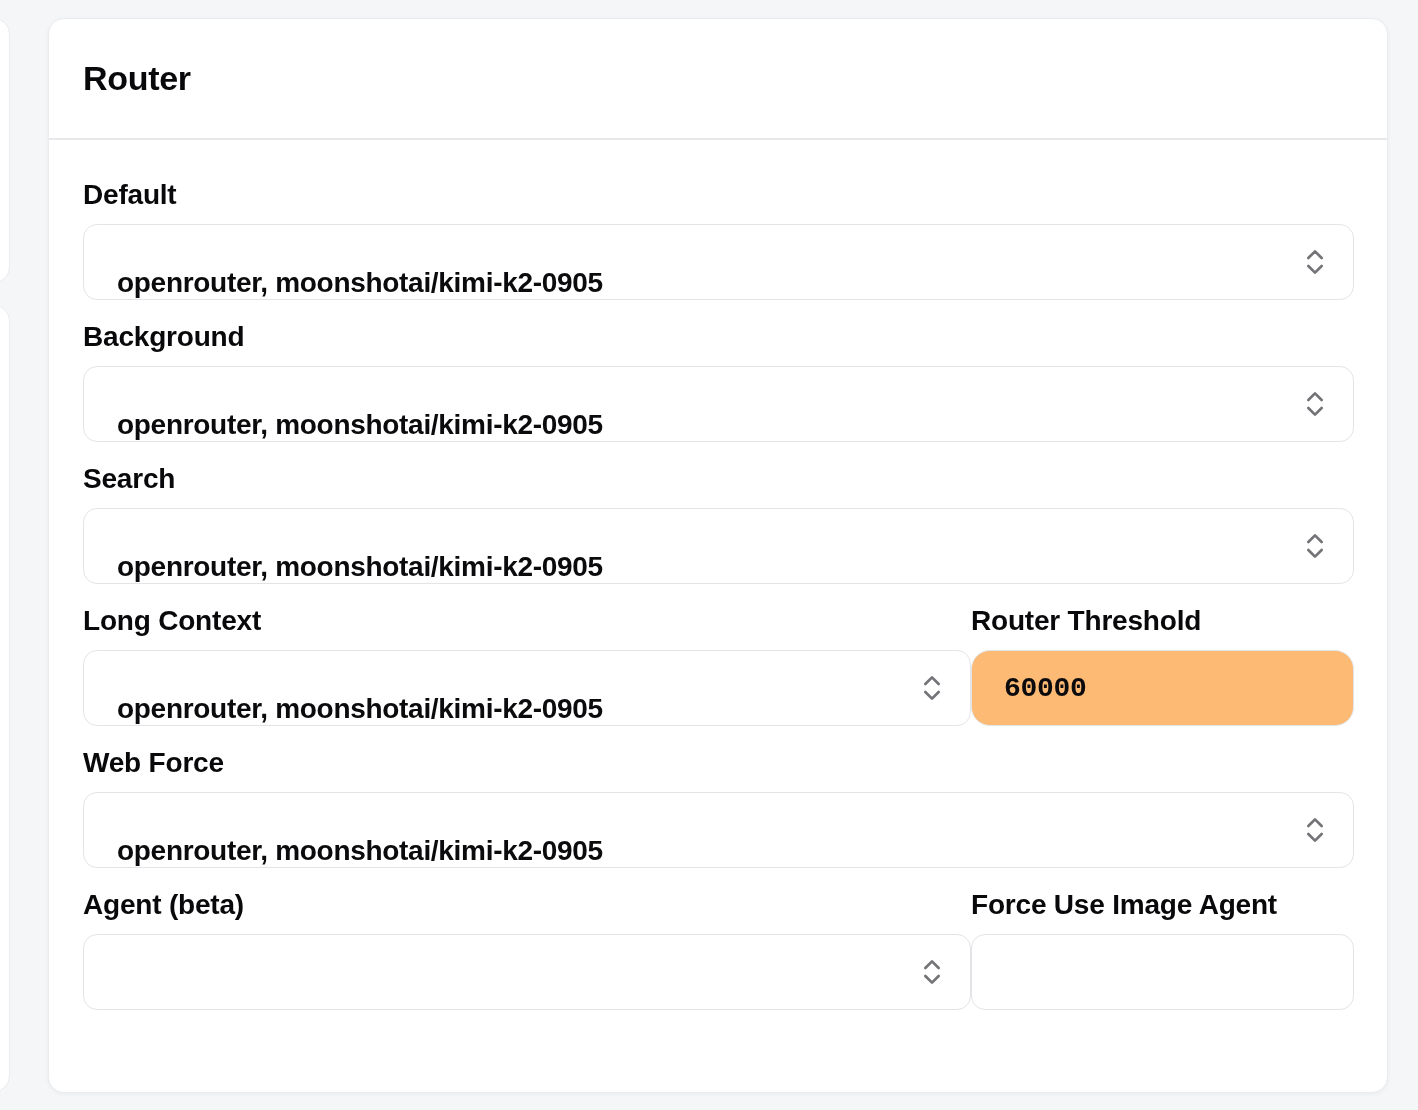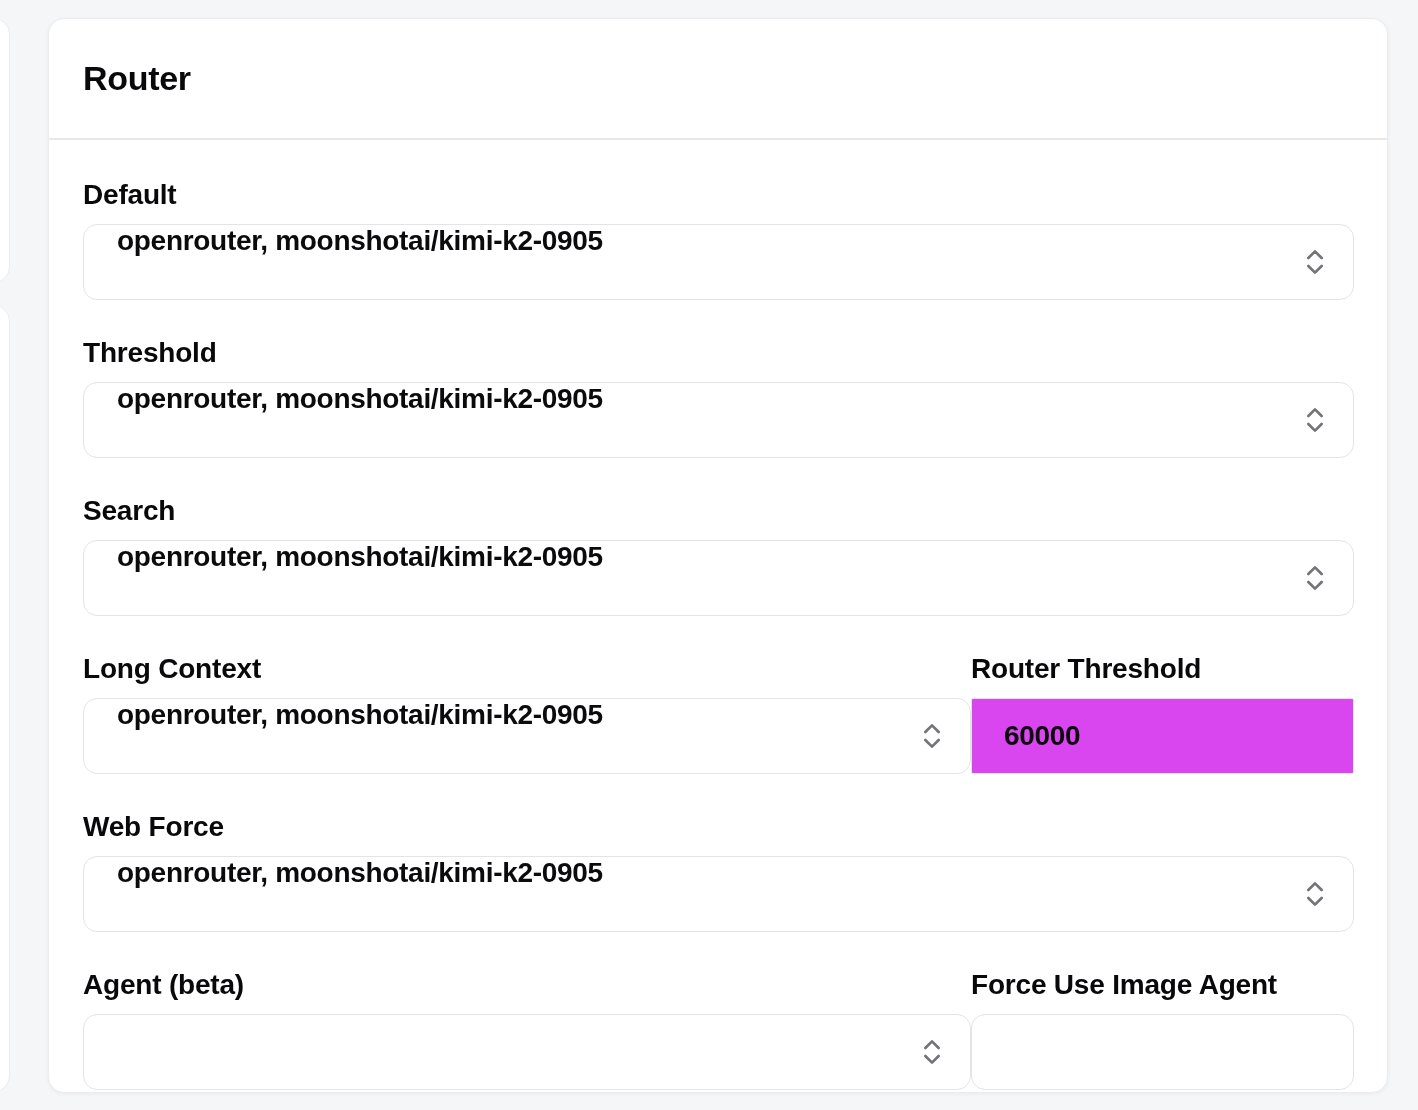--- a/index.html
+++ b/index.html
@@ -50,39 +50,39 @@
     box-sizing: border-box;
   }
   .card-title {
     font-size: 34px;
     font-weight: 700;
     letter-spacing: -0.3px;
     color: #09090b;
   }
   .card-content { padding: 38px 33px 0 34px; }
 
-  .group { margin-bottom: 36px; }
+  .group { margin-bottom: 20px; }
   .field-label {
     display: block;
     font-size: 28px;
     line-height: 34px;
     font-weight: 600;
     letter-spacing: -0.2px;
     color: #09090b;
     margin-bottom: 12px;
   }
   .select-trigger {
     position: relative;
     height: 76px;
     background: #ffffff;
     border: 1.5px solid #e3e4e8;
     border-radius: 14px;
     box-sizing: border-box;
     display: flex;
-    align-items: flex-start;
+    align-items: flex-end;
     padding: 0 70px 0 33px;
     cursor: pointer;
   }
   .select-value {
     font-size: 28px;
     font-weight: 600;
     letter-spacing: -0.3px;
     color: #0b0b0d;
     white-space: nowrap;
     overflow: hidden;
@@ -96,26 +96,26 @@
     height: 32px;
     display: flex;
     align-items: center;
     justify-content: center;
   }
   .chev svg { width: 32px; height: 32px; display: block; }
 
   .text-input {
     width: 100%;
     height: 76px;
-    background: #d946ef;
+    background: #fdba74;
     border: 1.5px solid #e3e4e8;
-    border-radius: 2px;
+    border-radius: 19px;
     box-sizing: border-box;
     padding: 0 32px;
-    font-family: Liberation Sans, sans-serif;
+    font-family: Liberation Mono, monospace;
     font-size: 28px;
     font-weight: 600;
     letter-spacing: -0.3px;
     color: #0b0b0d;
     outline: none;
   }
 
   .row-2col {
     display: grid;
     grid-template-columns: 1fr 383px;
@@ -145,21 +145,21 @@
           <span class="chev">
             <svg viewBox="0 0 24 24" fill="none" stroke="#737378" stroke-width="2" stroke-linecap="round" stroke-linejoin="round">
                 <path d="m7 15 5 5 5-5"></path>
                 <path d="m7 9 5-5 5 5"></path>
               </svg>
           </span>
         </div>
       </div>
 
       <div class="group">
-        <span class="field-label">Threshold</span>
+        <span class="field-label">Background</span>
         <div class="select-trigger" role="combobox">
           <span class="select-value">openrouter, moonshotai/kimi-k2-0905</span>
           <span class="chev">
             <svg viewBox="0 0 24 24" fill="none" stroke="#737378" stroke-width="2" stroke-linecap="round" stroke-linejoin="round">
                 <path d="m7 15 5 5 5-5"></path>
                 <path d="m7 9 5-5 5 5"></path>
               </svg>
           </span>
         </div>
       </div>

